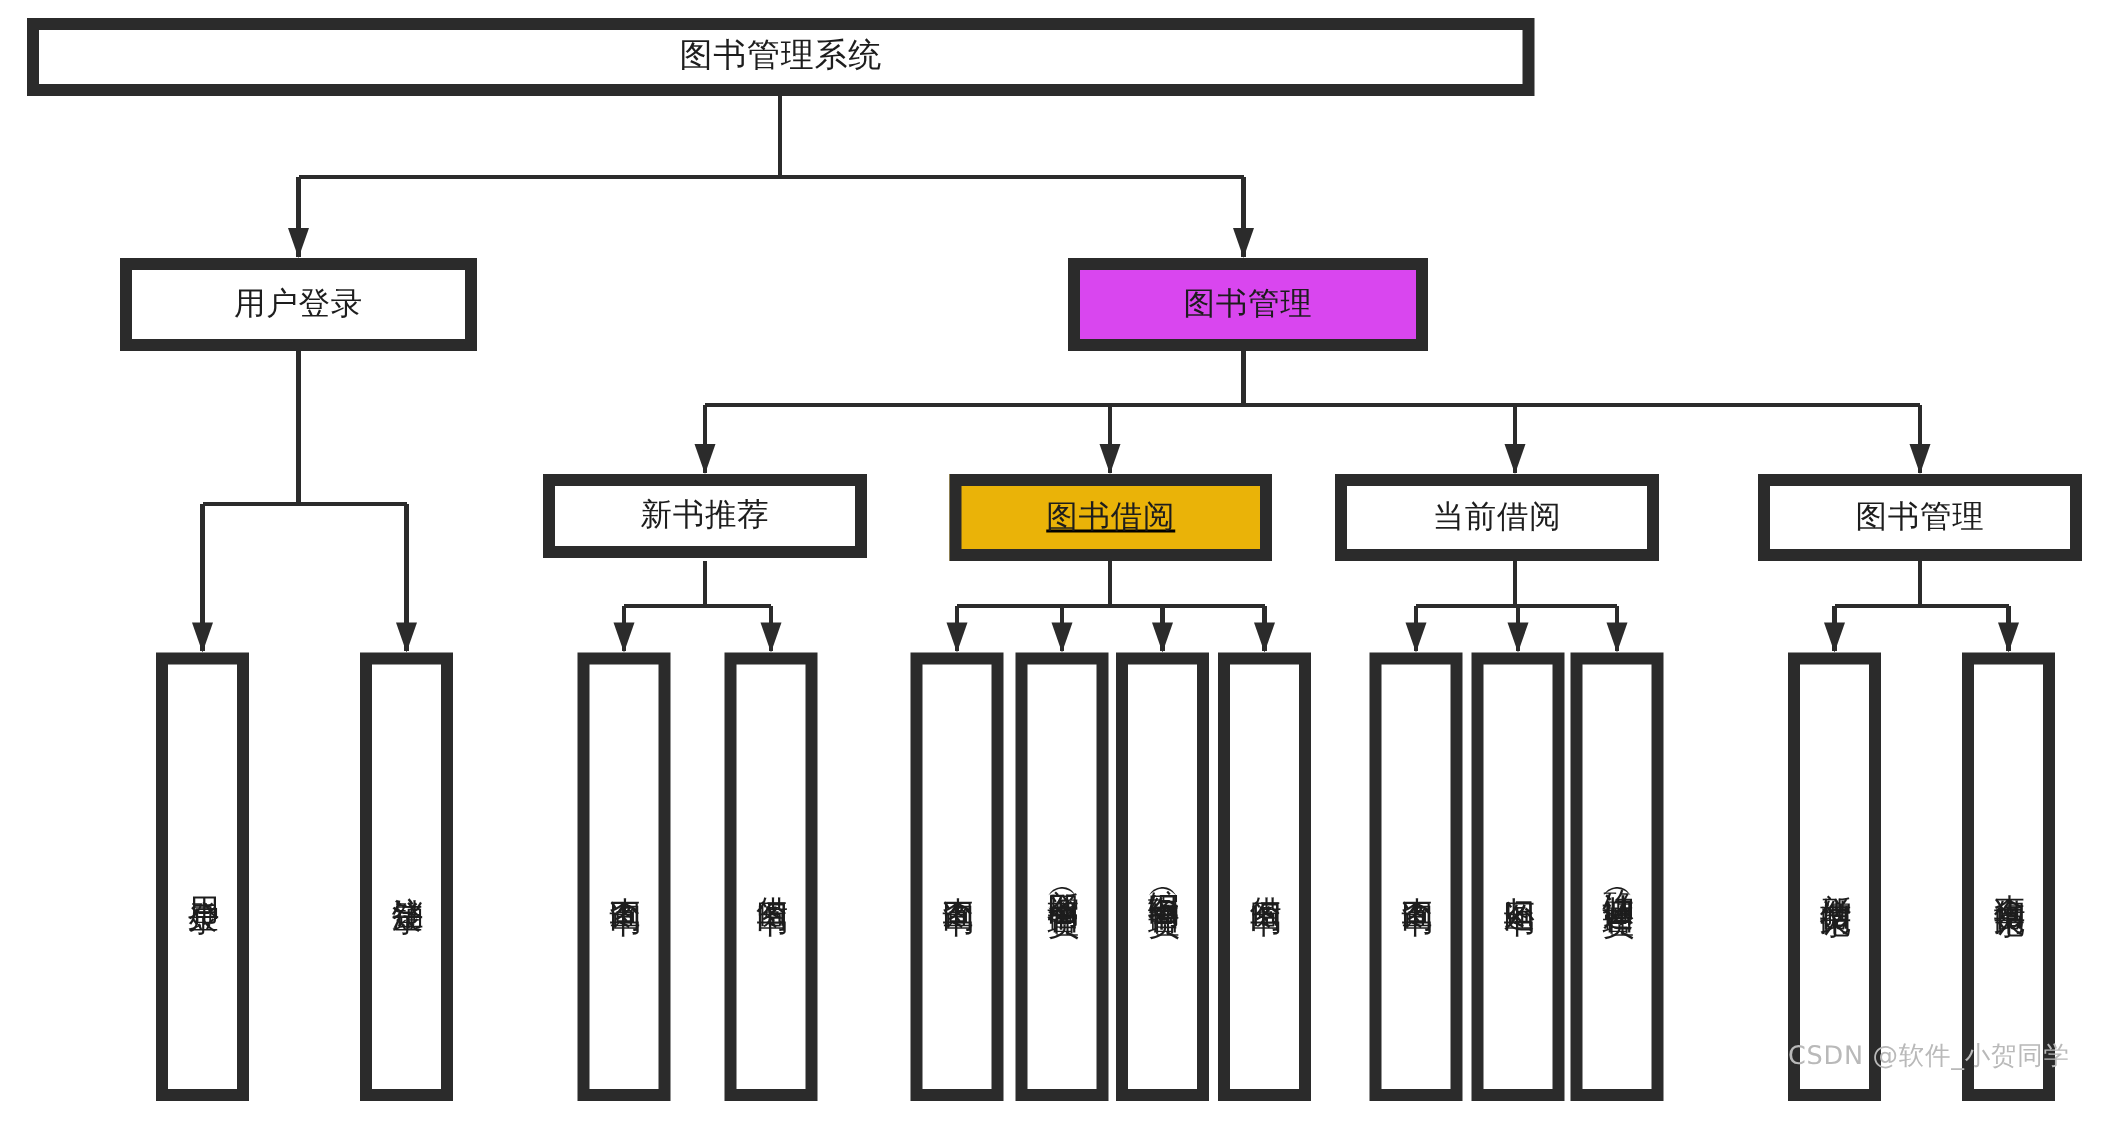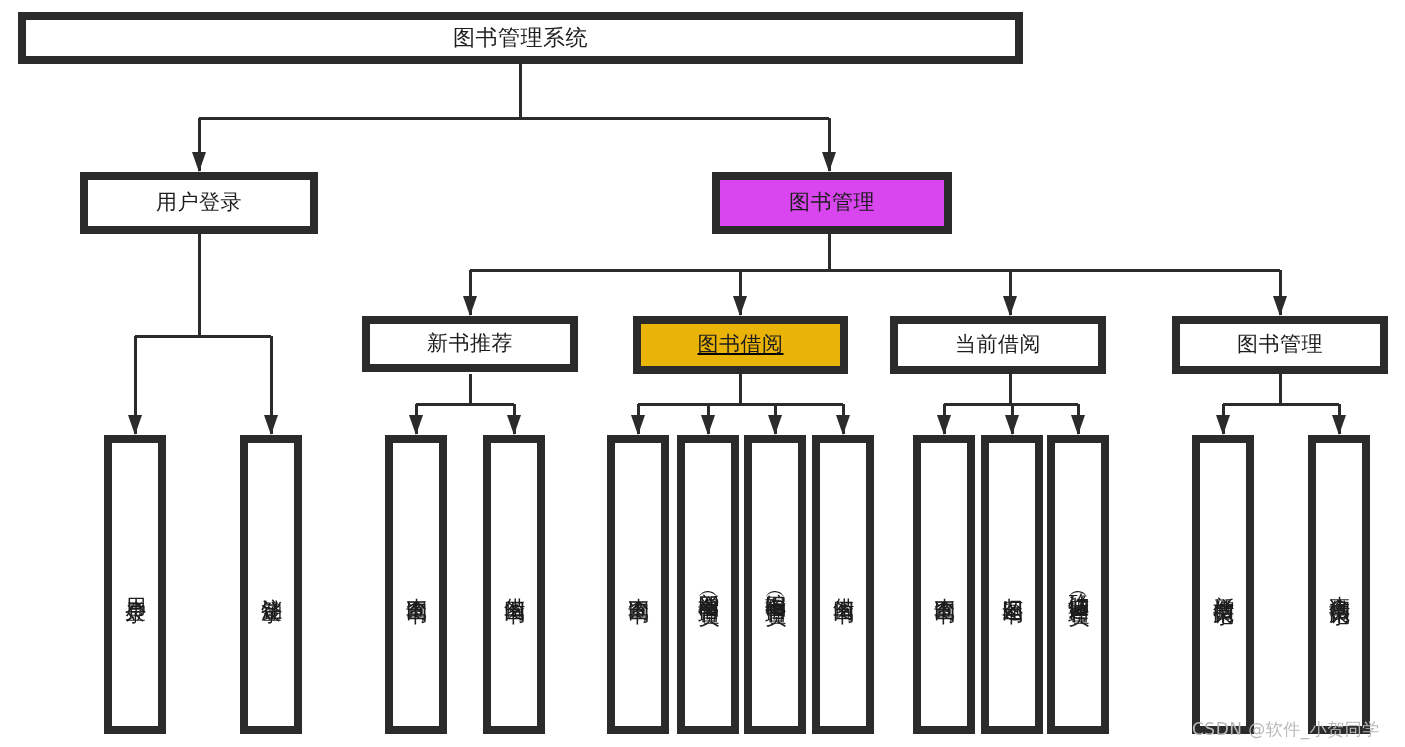--- a/index.html
+++ b/index.html
@@ -183,14 +183,14 @@
       <div class="node-box vertical" style="left: 1047px; top: 435px; width: 62px; height: 299px; border-color: rgb(43, 43, 43); background: rgb(255, 255, 255);">
         <span class="node-label" style="color: rgb(29, 29, 29);">确认归还（管理员）</span>
       </div>
       <div class="node-box vertical" style="left: 1192px; top: 435px; width: 62px; height: 299px; border-color: rgb(43, 43, 43); background: rgb(255, 255, 255);">
         <span class="node-label" style="color: rgb(29, 29, 29);">新增借阅记录</span>
       </div>
       <div class="node-box vertical" style="left: 1308px; top: 435px; width: 62px; height: 299px; border-color: rgb(43, 43, 43); background: rgb(255, 255, 255);">
         <span class="node-label" style="color: rgb(29, 29, 29);">查询借阅记录</span>
       </div>
     </div>
-  <div class="watermark" style="left: 1192px; top: 718px; color: rgb(185, 185, 185);">CSDN @软件_小贺同学</div>
+  <div class="watermark" style="left: 1192px; top: 692px; color: rgb(185, 185, 185);">CSDN @软件_小贺同学</div>
 </div>
 
 </body></html>

